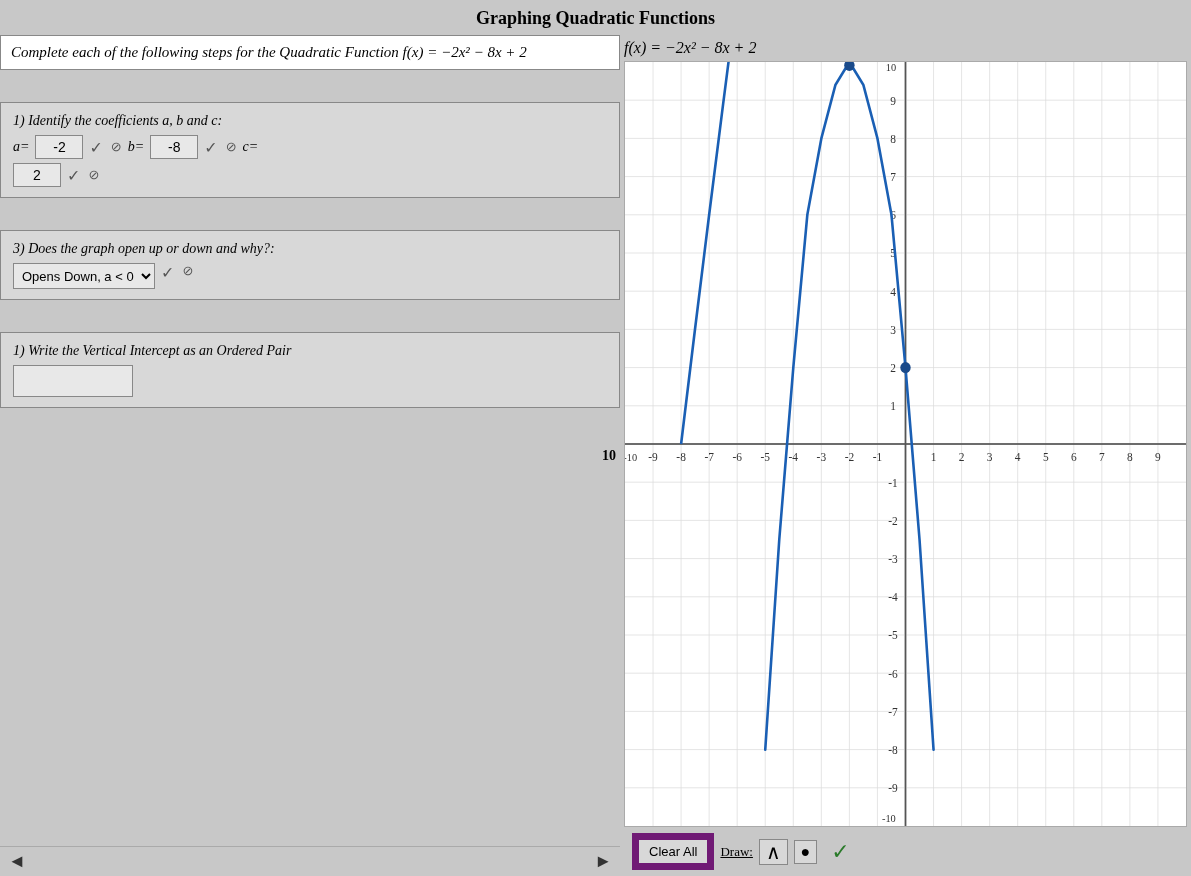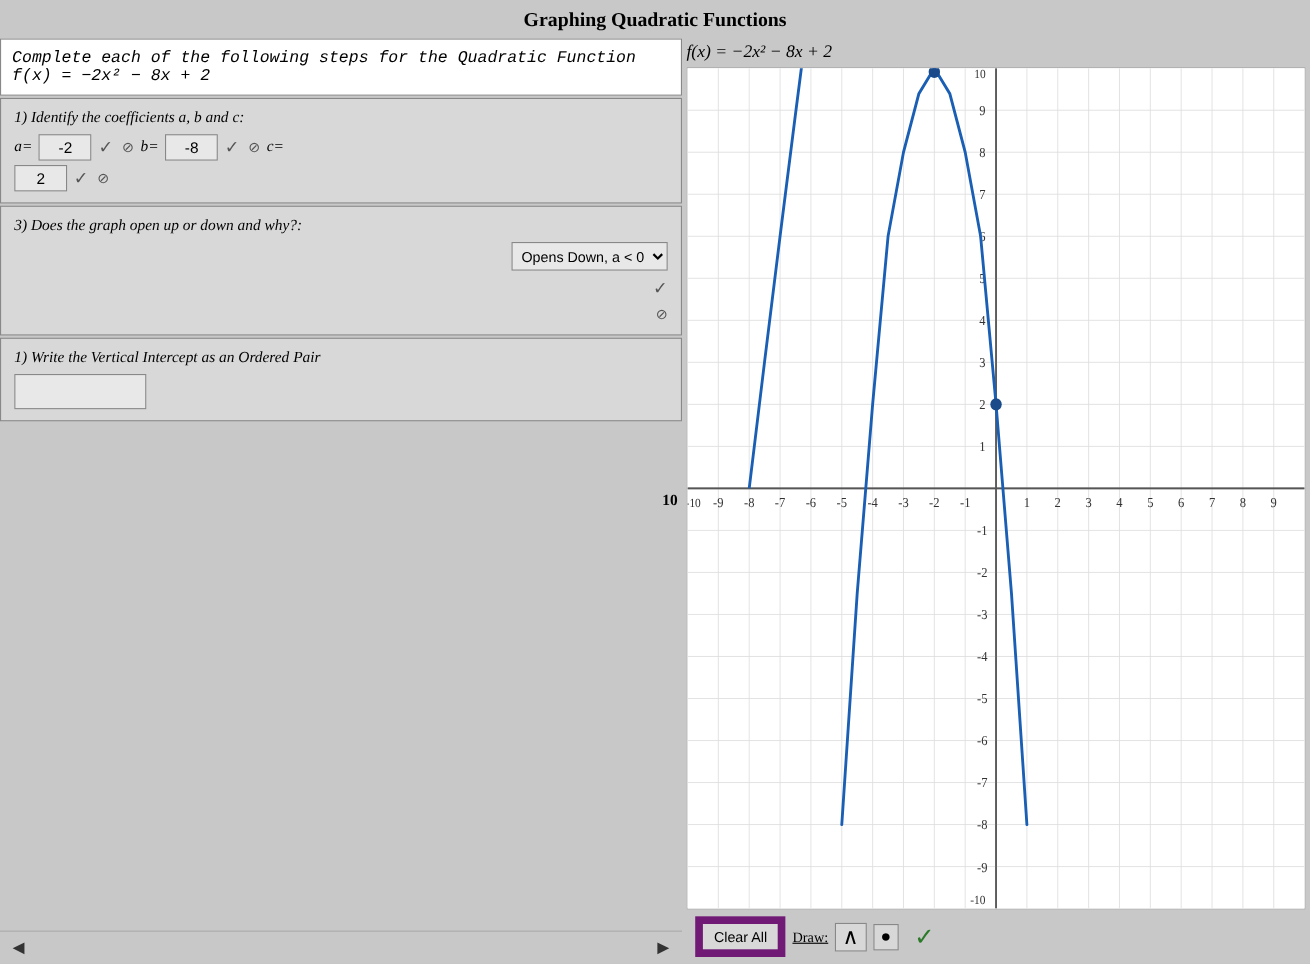--- a/index.html
+++ b/index.html
@@ -35,32 +35,32 @@
       display: flex;
       flex-direction: column;
     }
     .instruction-header {
       border: 1px solid #888;
       background: white;
       padding: 8px 10px;
       font-size: 15px;
       font-style: italic;
       margin-bottom: 2px;
-      font-family: Liberation Mono, monospace;
     }
     .steps-area {
       display: flex;
       flex-direction: column;
       gap: 2px;
       flex: 1;
     }
     .step-box {
       border: 1px solid #888;
       background: #d8d8d8;
       padding: 10px 12px;
+      margin-top: 30px;
     }
     .step-label {
       font-size: 14px;
       font-style: italic;
       margin-bottom: 6px;
     }
     .step1-inputs {
       display: flex;
       flex-direction: column;
       gap: 4px;
@@ -228,21 +228,21 @@
             <input class="coeff-input" type="text" value="2" style="">
             <span class="check-icon">✓</span>
             <span class="expand-icon">⊘</span>
           </div>
         </div>
       </div>
 
 
       <div class="step-box">
         <div class="step-label">3) Does the graph open up or down and why?:</div>
-        <div style="display:flex;align-items:flex-end;gap:6px;margin-top:6px;flex-direction:column;">
+        <div style="display:flex;align-items:flex-start;gap:6px;margin-top:6px;">
           <select class="step3-select">
             <option>Opens Down, a &lt; 0</option>
             <option>Opens Up, a &gt; 0</option>
           </select>
           <span class="check-icon">✓</span>
           <span class="expand-icon">⊘</span>
         </div>
       </div>
 
       <div class="step-box">

